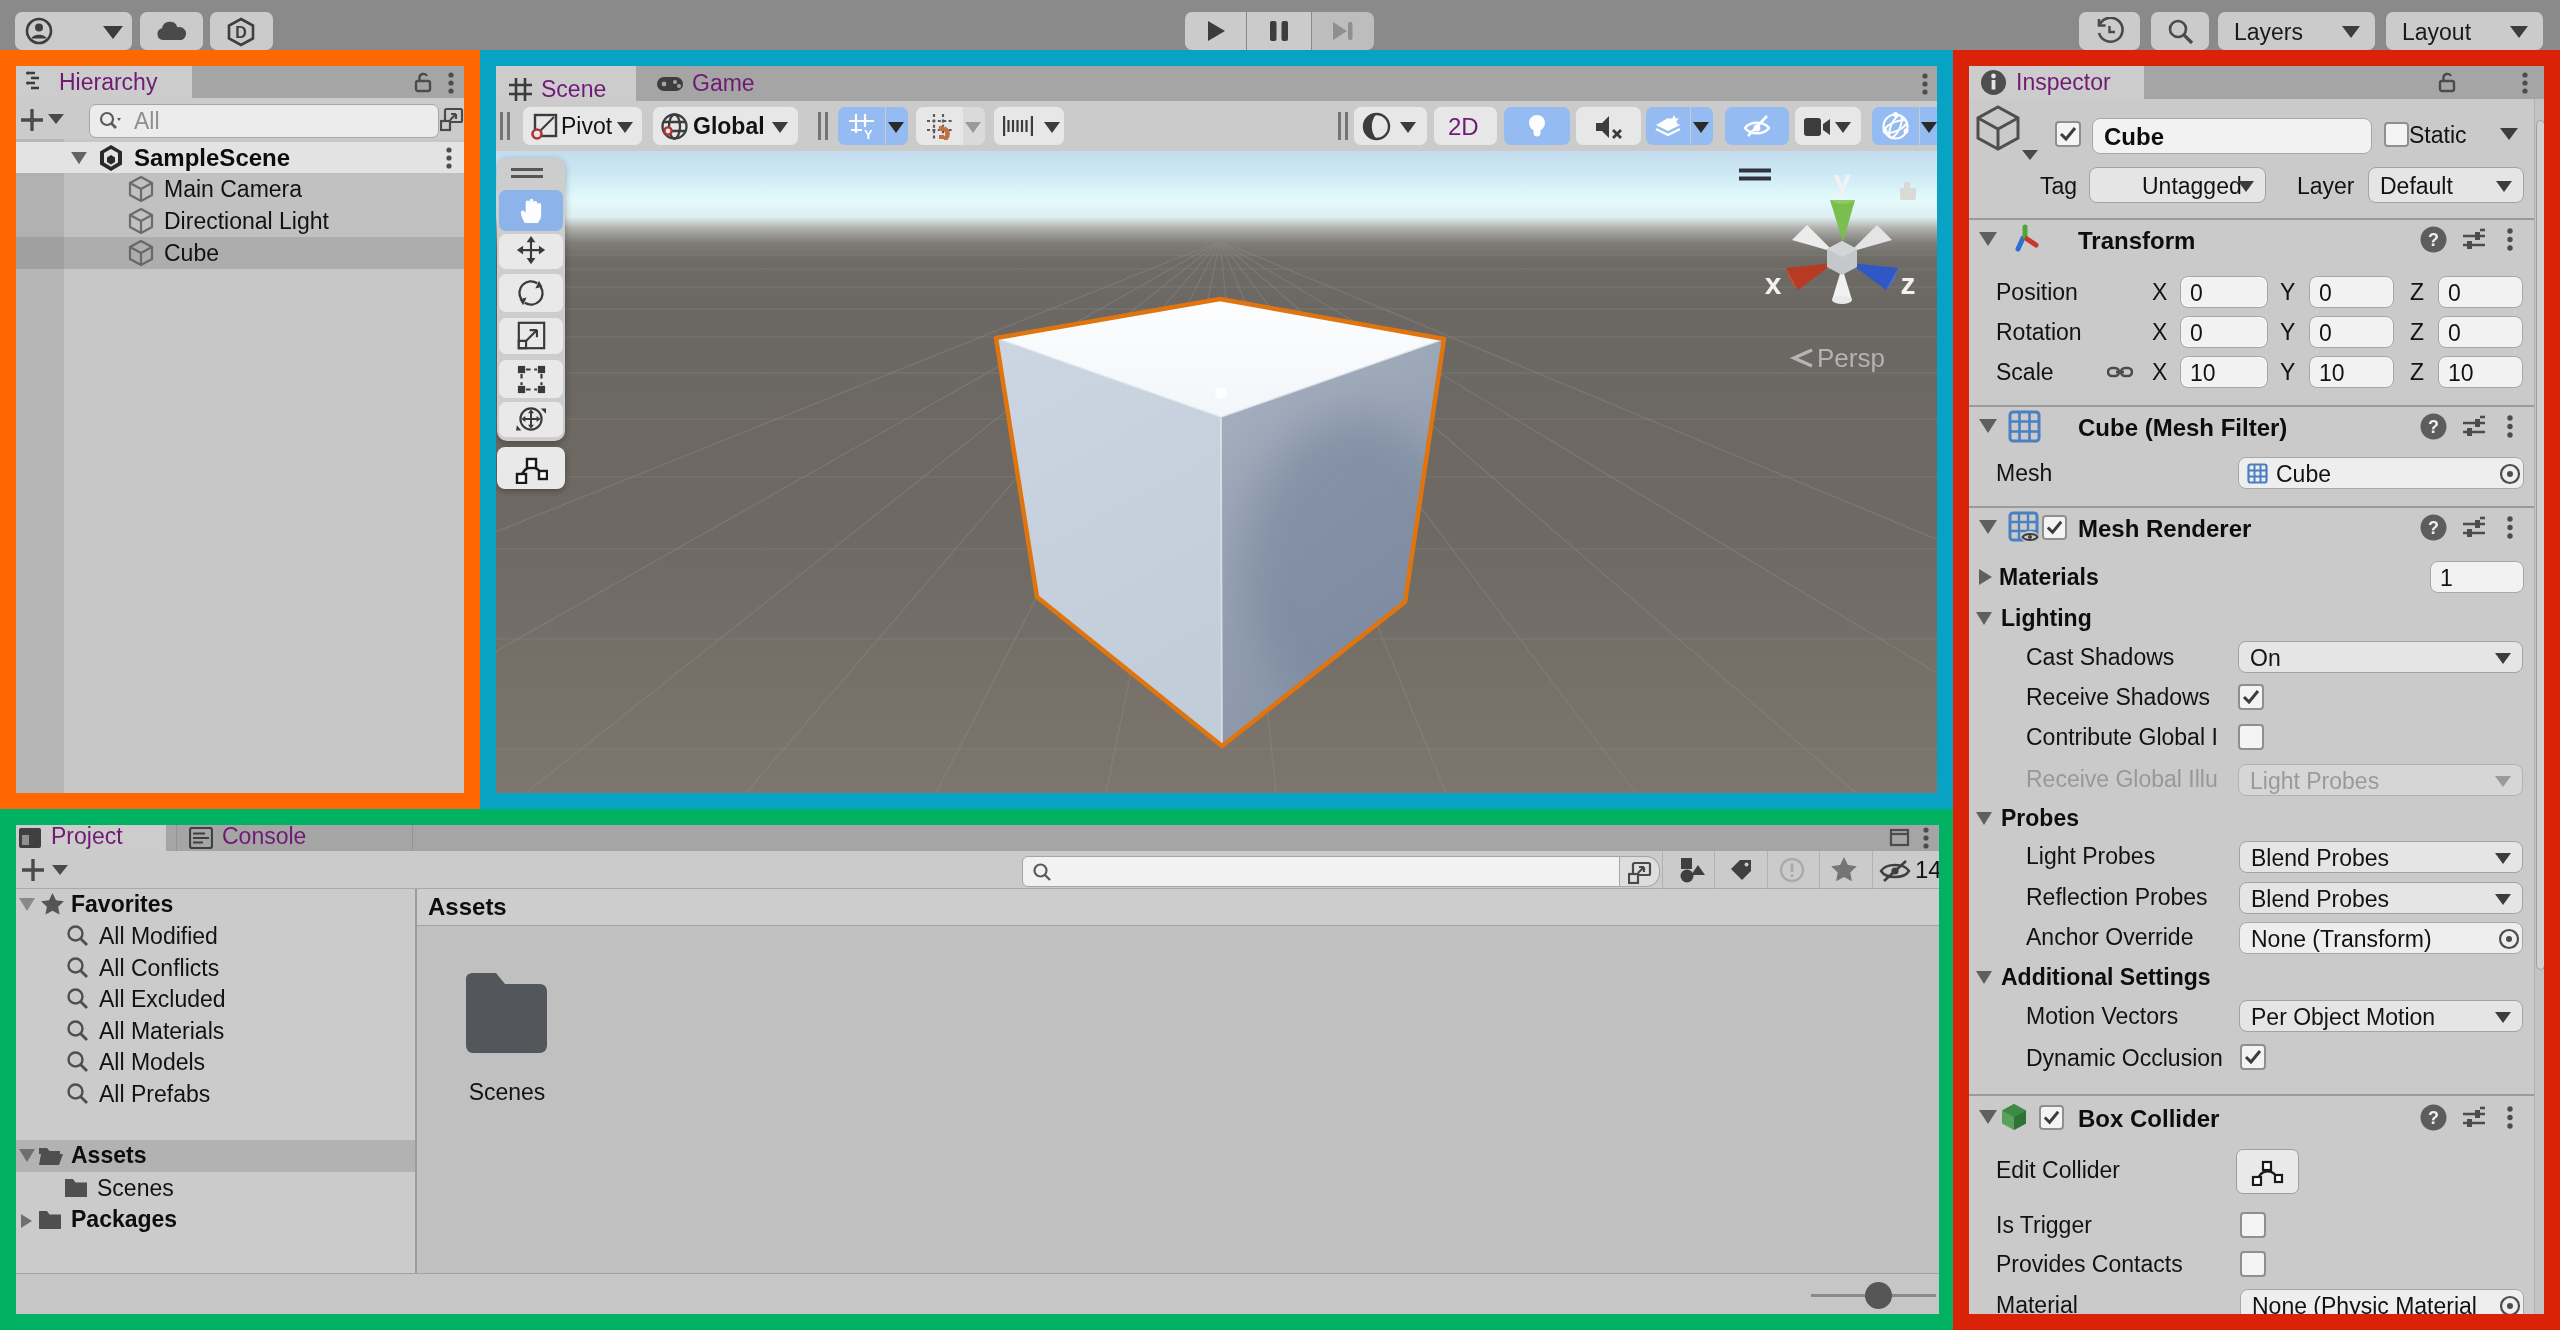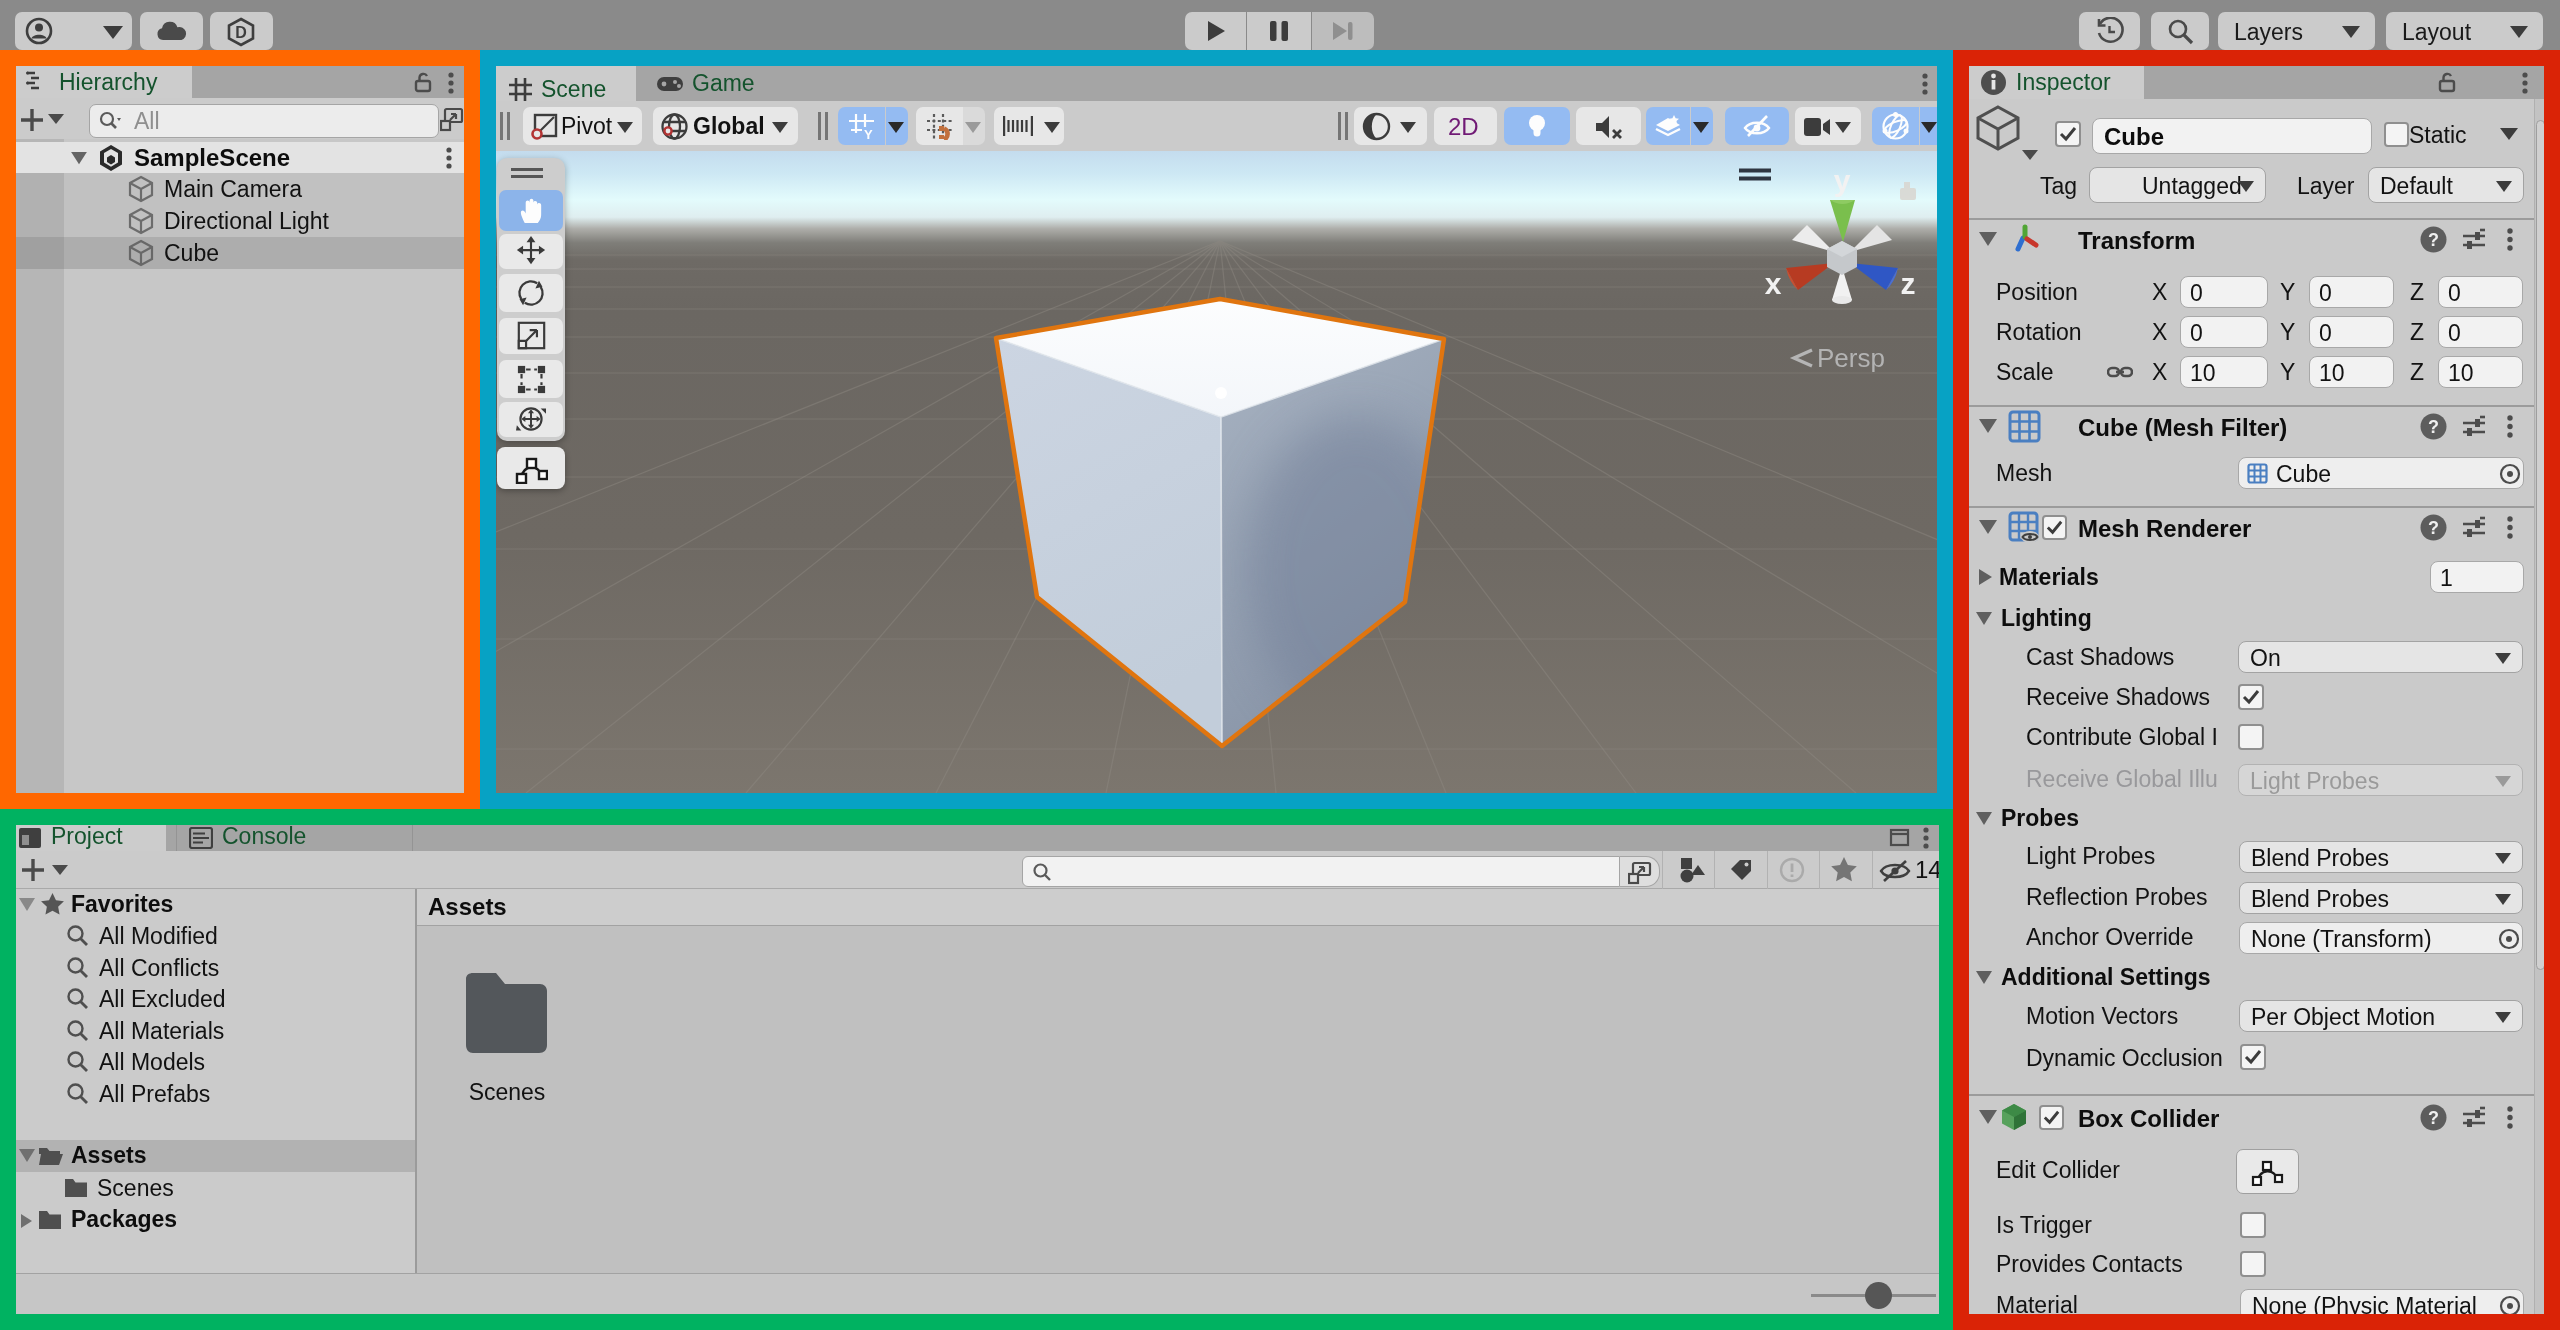--- a/index.html
+++ b/index.html
@@ -6,21 +6,21 @@
   html,body { width:2560px; height:1330px; overflow:hidden; }
   body { font-family:"Liberation Sans", sans-serif; background:#8a8a8a; }
   #root { position:relative; width:2560px; height:1330px; }
   .abs { position:absolute; }
   .ico { display:block; }
   
   .tbtn { position:absolute; top:12px; height:38px; background:#cbcbcb; border-radius:7px; }
   
   .tabbar { position:absolute; background:#a5a5a5; }
   .tab { position:absolute; top:0; bottom:0; background:#cccccc; display:flex; align-items:center; color:#111; }
-  .tabtxt { font-size:23px; color:#14532d; }
+  .tabtxt { font-size:23px; color:#701a75; }
   
   .dd { position:absolute; background:#e5e5e5; border:1px solid #a3a3a3; border-radius:8px; color:#141414; }
   .field { position:absolute; background:#f2f2f2; border:1px solid #a8a8a8; border-radius:8px; color:#141414; }
   .cbx { position:absolute; background:#f4f4f4; border:2px solid #8f8f8f; border-radius:4px; }
   .lbl { position:absolute; font-size:23px; color:#121212; white-space:nowrap; }
   .blbl { position:absolute; font-size:23px; font-weight:bold; color:#0d0d0d; white-space:nowrap; }
   .caret { position:absolute; width:0; height:0; border-left:9px solid transparent; border-right:9px solid transparent; border-top:12px solid #3c3c3c; }
   .sep { position:absolute; background:#9b9b9b; }
   
   .ann { position:absolute; pointer-events:none; }

